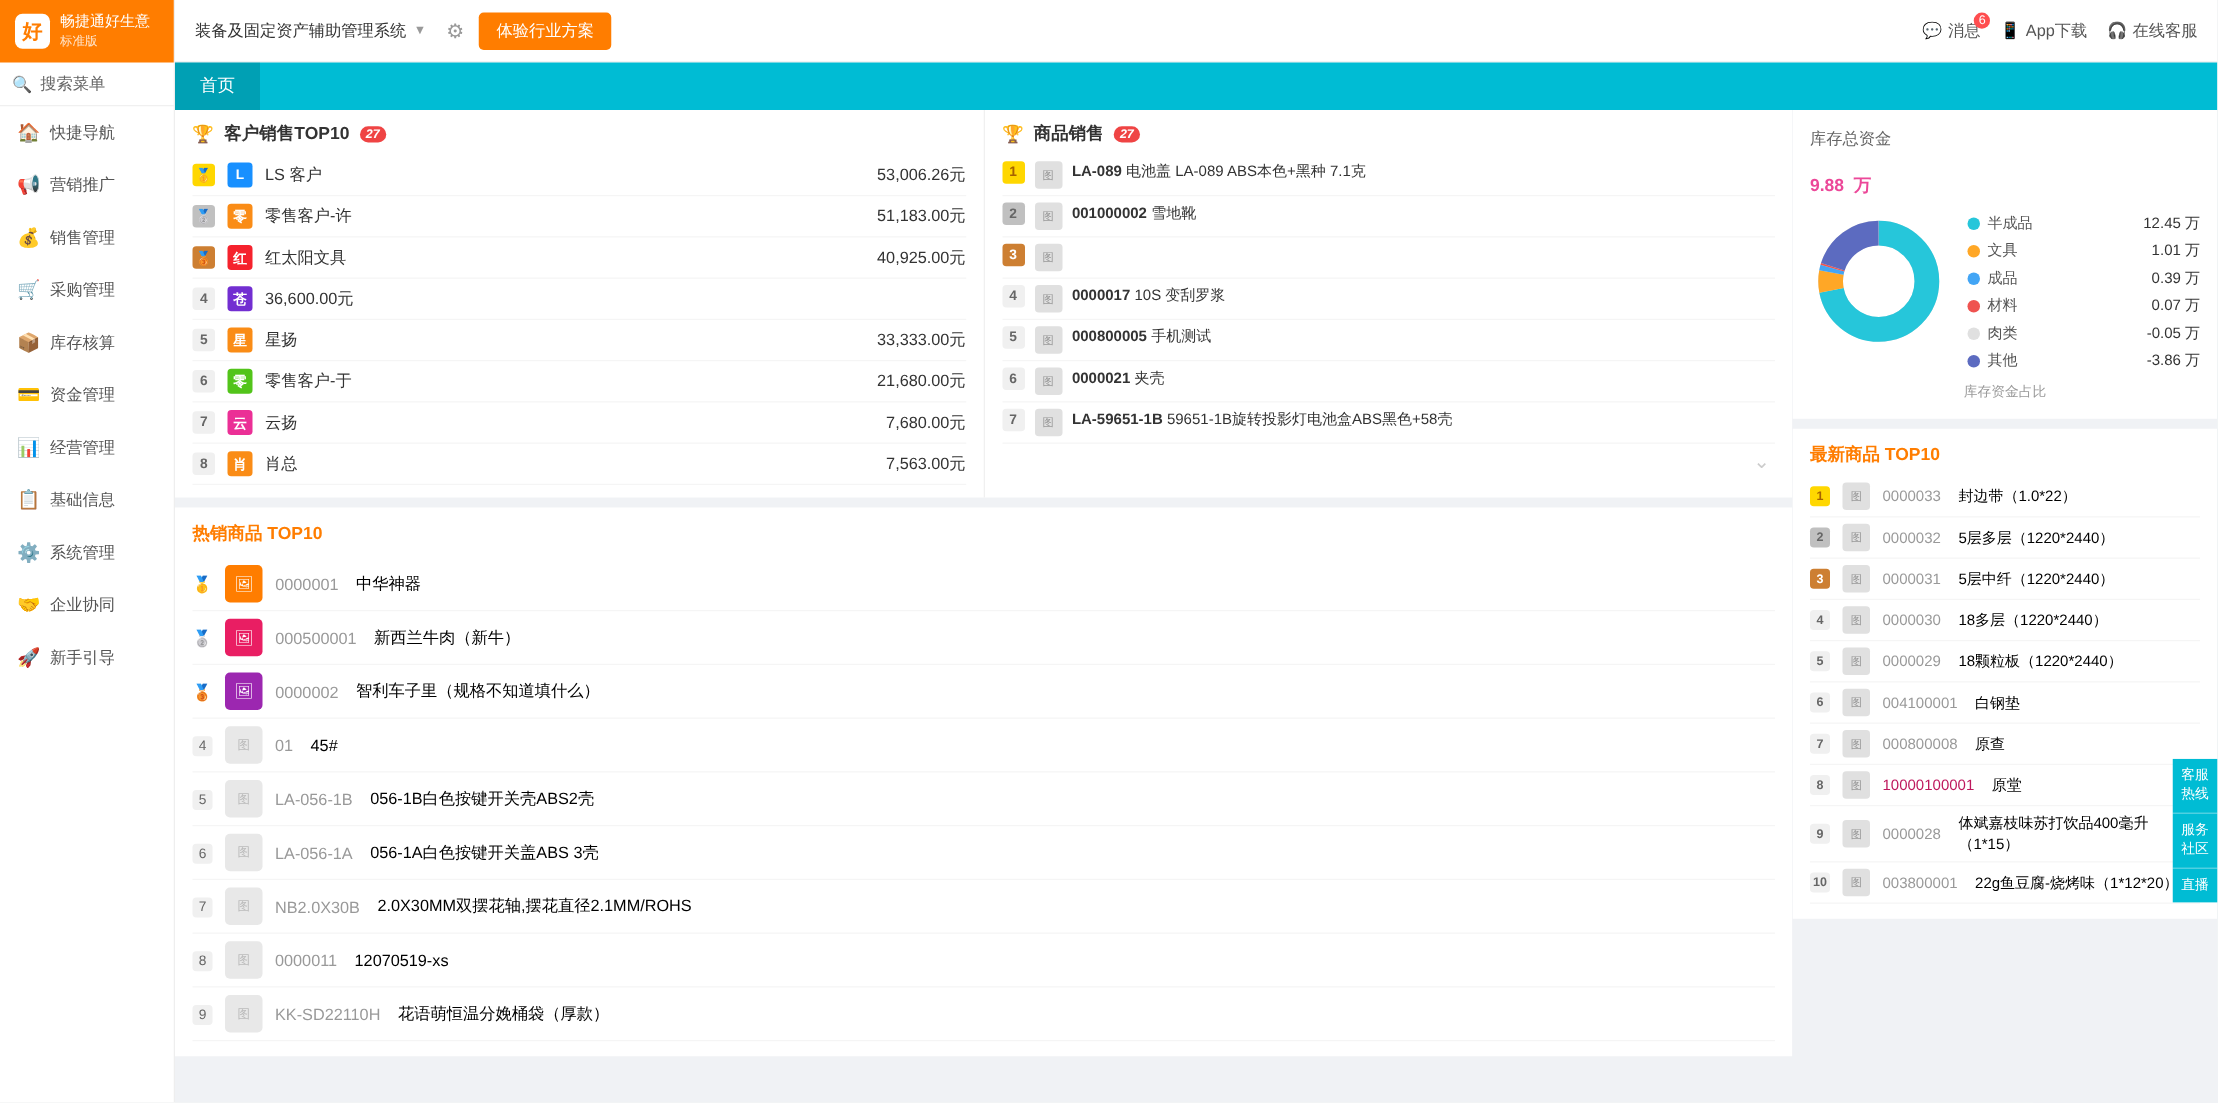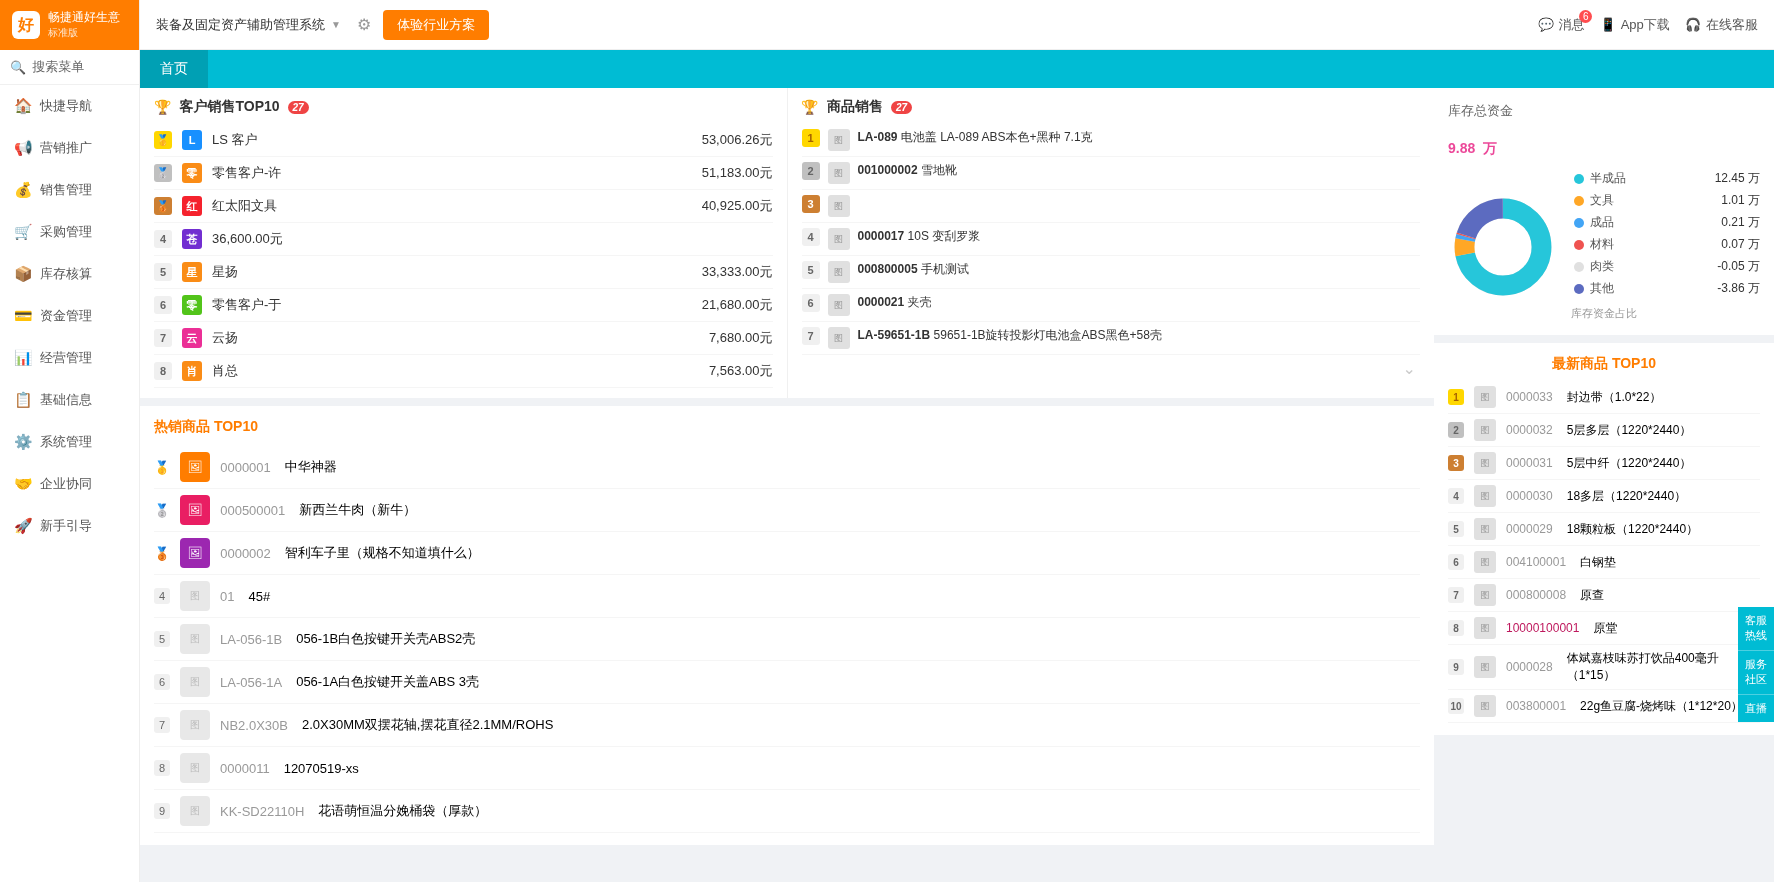--- a/index.html
+++ b/index.html
@@ -200,40 +200,40 @@
     .inventory-card {
       background: #fff;
       margin-bottom: 8px;
       padding: 14px;
     }
     .inventory-title { font-size: 13px; color: #666; margin-bottom: 8px; }
     .inventory-amount { font-size: 28px; font-weight: bold; color: #333; }
     .inventory-amount span { font-size: 14px; color: #ec4899; }
 
     .chart-container {
-      display: flex; align-items: flex-end; gap: 16px; margin-top: 10px;
+      display: flex; align-items: flex-start; gap: 16px; margin-top: 10px;
     }
     .donut-chart {
       width: 110px; height: 110px; flex-shrink: 0; position: relative;
     }
     .donut-chart svg { width: 100%; height: 100%; }
     .chart-legend { flex: 1; font-size: 12px; }
     .legend-item {
       display: flex; align-items: center; gap: 6px; margin-bottom: 5px;
     }
     .legend-dot { width: 10px; height: 10px; border-radius: 50%; flex-shrink: 0; }
     .legend-label { flex: 1; color: #555; }
     .legend-val { color: #333; }
     .legend-sub { font-size: 11px; color: #999; margin-top: 4px; text-align: center; }
 
     .newest-products {
       background: #fff;
       padding: 12px 14px;
     }
-    .newest-title { font-size: 14px; font-weight: bold; color: #333; margin-bottom: 8px; text-align: center; }
+    .newest-title { font-size: 14px; font-weight: bold; color: #333; margin-bottom: 8px; }
     .newest-title span { color: #ff7d00; }
     .newest-row {
       display: flex; align-items: center; gap: 10px;
       padding: 5px 0; border-bottom: 1px solid #f5f5f5; font-size: 12px;
     }
     .newest-num {
       width: 16px; height: 16px; border-radius: 3px;
       display: flex; align-items: center; justify-content: center;
       font-size: 10px; font-weight: bold; flex-shrink: 0;
     }
@@ -554,21 +554,21 @@
     <span class="legend-val">12.45 万</span>
   </div>
               <div class="legend-item">
     <div class="legend-dot" style="background:#ffa726"></div>
     <span class="legend-label">文具</span>
     <span class="legend-val">1.01 万</span>
   </div>
               <div class="legend-item">
     <div class="legend-dot" style="background:#42a5f5"></div>
     <span class="legend-label">成品</span>
-    <span class="legend-val">0.21 万</span>
+    <span class="legend-val">0.39 万</span>
   </div>
               <div class="legend-item">
     <div class="legend-dot" style="background:#ef5350"></div>
     <span class="legend-label">材料</span>
     <span class="legend-val">0.07 万</span>
   </div>
               <div class="legend-item">
     <div class="legend-dot" style="background:#e0e0e0"></div>
     <span class="legend-label">肉类</span>
     <span class="legend-val">-0.05 万</span>

